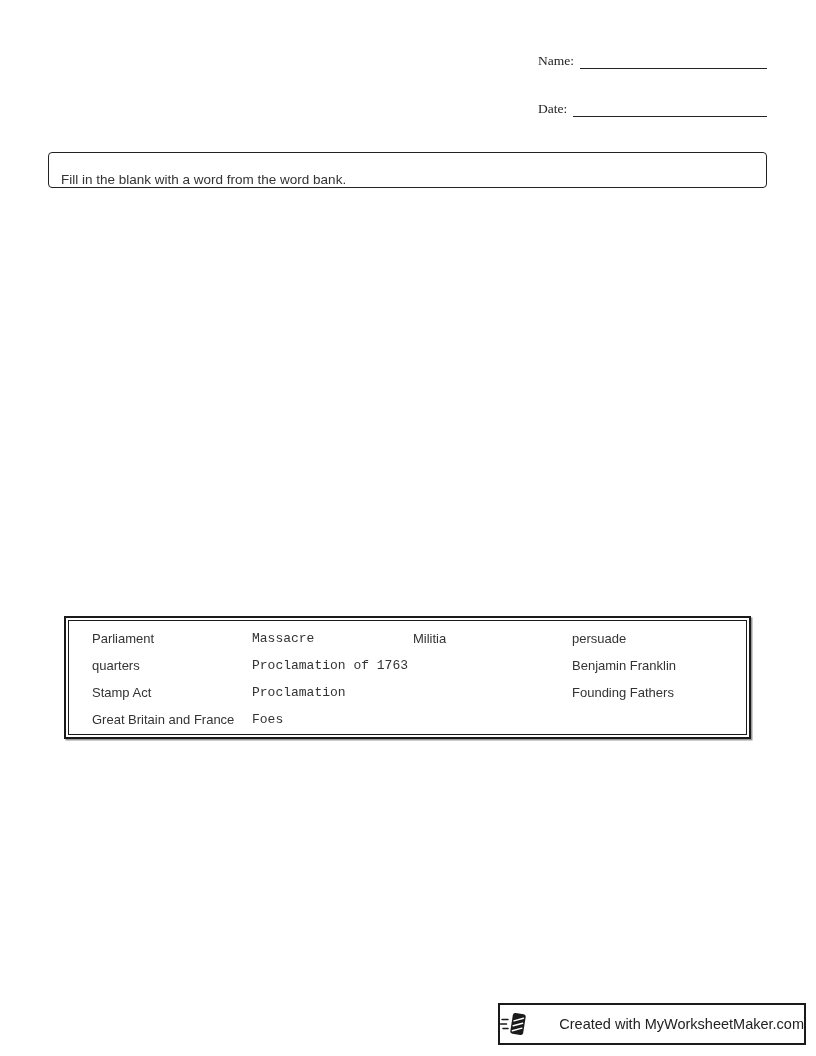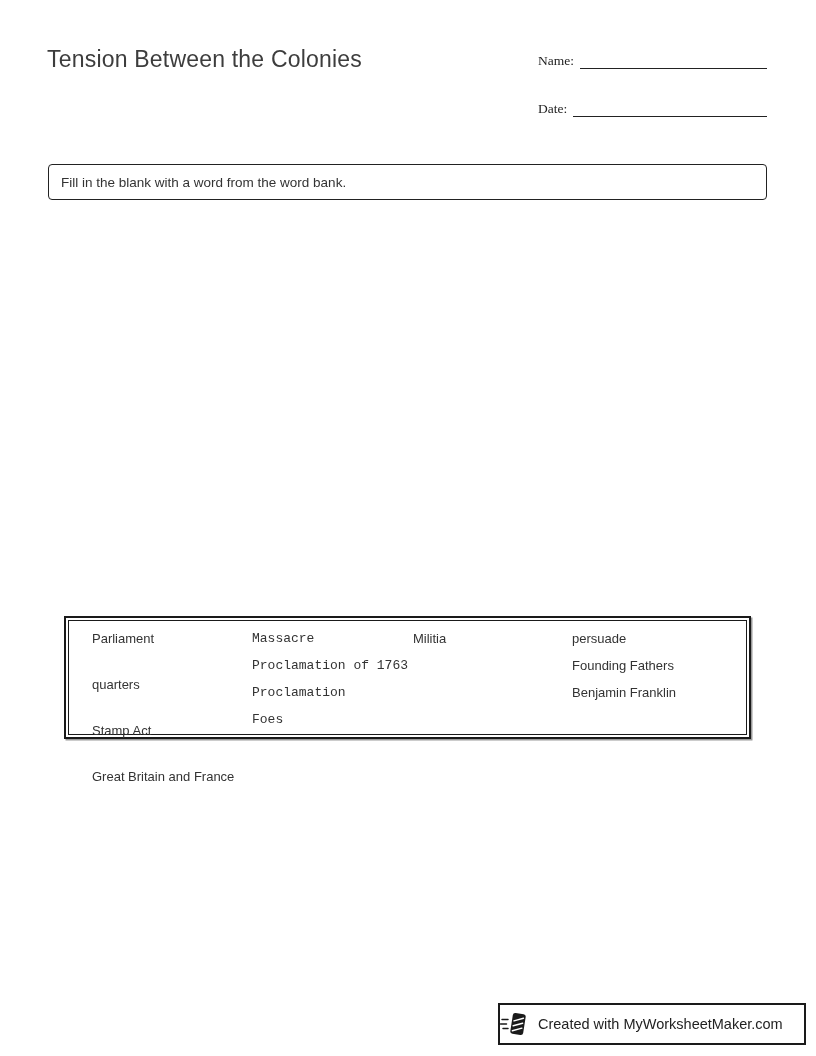--- a/index.html
+++ b/index.html
@@ -39,28 +39,28 @@
     font-size: 13.5px;
     color: #222222;
   }
   .nd-label { margin-right: 6px; white-space: nowrap; }
   .nd-line { flex: 1; border-bottom: 1.3px solid #222222; height: 17px; }
 
   
   .instruction-box {
     position: absolute;
     left: 48px;
-    top: 164px;
+    top: 152px;
     width: 719px;
     height: 36px;
     box-sizing: border-box;
     border: 1.5px solid #222222;
     border-radius: 4px;
     display: flex;
-    align-items: center;
+    align-items: flex-end;
     padding-left: 12px;
     font-size: 13.5px;
     color: #333333;
     background: #ffffff;
   }
 
   
   .word-bank-outer {
     position: absolute;
     left: 64px;
@@ -75,21 +75,21 @@
   }
   .word-bank-inner {
     width: 100%;
     height: 100%;
     box-sizing: border-box;
     border: 1px solid #1a1a1a;
     display: flex;
     padding: 4px 0 0 23px;
   }
   .wb-col { display: flex; flex-direction: column; }
-  .wb-col-1 { width: 160px; gap: 19px; }
+  .wb-col-1 { width: 160px; }
   .wb-col-2 { width: 161px; font-family: Liberation Mono, monospace; }
   .wb-col-3 { width: 159px; }
   .wb-col-4 { flex: 1; }
   .wb-item {
     height: 27px;
     line-height: 27px;
     font-size: 13px;
     color: #333333;
     white-space: nowrap;
   }
@@ -98,33 +98,32 @@
   .footer-box {
     position: absolute;
     left: 498px;
     top: 1003px;
     width: 308px;
     height: 42px;
     box-sizing: border-box;
     border: 2px solid #1a1a1a;
     display: flex;
     align-items: center;
-    justify-content: flex-start;
+    justify-content: space-between;
     gap: 8px;
     background: #ffffff;
   }
   .footer-text { font-size: 14.5px; color: #222222; white-space: nowrap; }
   .footer-icon { display: inline-flex; }
 </style>
 </head>
 <body>
 
 <div class="page">
 
-  <div class="title">Tension Between the Colonies</div>
 
   <div class="name-date">
     <div class="nd-row">
       <span class="nd-label">Name:</span>
       <span class="nd-line"></span>
     </div>
     <div class="nd-row">
       <span class="nd-label">Date:</span>
       <span class="nd-line"></span>
     </div>
@@ -146,22 +145,22 @@
         <div class="wb-item">Massacre</div>
         <div class="wb-item">Proclamation of 1763</div>
         <div class="wb-item">Proclamation</div>
         <div class="wb-item">Foes</div>
       </div>
       <div class="wb-col wb-col-3">
         <div class="wb-item">Militia</div>
       </div>
       <div class="wb-col wb-col-4">
         <div class="wb-item">persuade</div>
+        <div class="wb-item">Benjamin Franklin</div>
         <div class="wb-item">Founding Fathers</div>
-        <div class="wb-item">Benjamin Franklin</div>
       </div>
     </div>
   </div>
 
   <div class="footer-box">
     <span class="footer-icon">
       <svg width="30" height="30" viewBox="0 0 30 30" aria-hidden="true">
         <g stroke="#1a1a1a" stroke-width="1.5" stroke-linecap="round">
           <line x1="2" y1="10.5" x2="8" y2="10.5"></line>
           <line x1="0.5" y1="15" x2="6.5" y2="15"></line>

